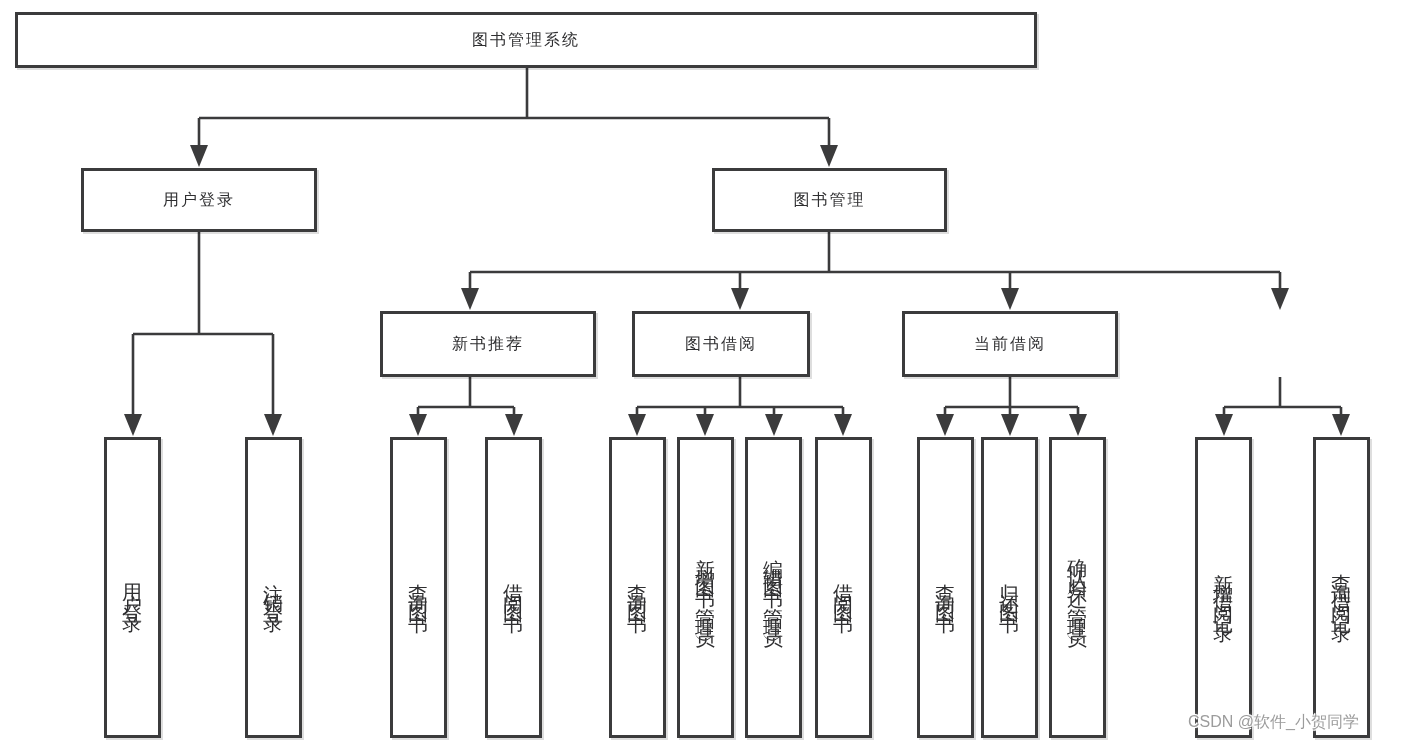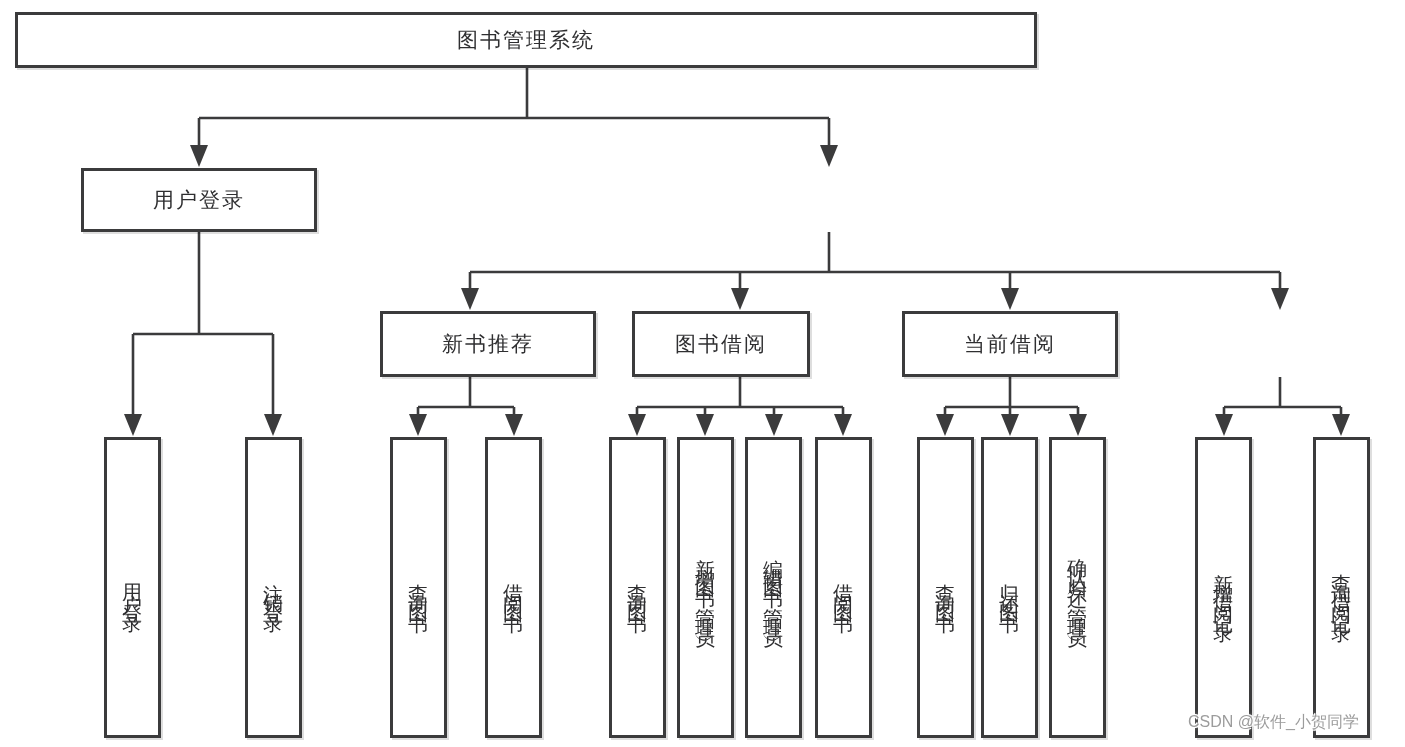--- a/index.html
+++ b/index.html
@@ -37,21 +37,21 @@
   .box {
     position: absolute;
     box-sizing: border-box;
     background: var(--boxbg);
     border: 3px solid var(--line);
     box-shadow: 2px 2px 0 rgba(0,0,0,0.13);
     display: flex;
     align-items: center;
     justify-content: center;
     color: var(--text);
-    font-size: 21px;
+    font-size: 16px;
     letter-spacing: 2px;
     white-space: nowrap;
   }
   .lv1 { top: 12px;  height: 56px; }
   .lv2 { top: 168px; height: 64px; }
   .lv3 { top: 311px; height: 66px; }
   .vbox {
     position: absolute;
     top: 437px;
     height: 301px;
@@ -140,20 +140,21 @@
       <line x1="1224" y1="407" x2="1224" y2="418"></line>
         <polygon points="1215,414 1233,414 1224,436"></polygon>
       <line x1="1341" y1="407" x2="1341" y2="418"></line>
         <polygon points="1332,414 1350,414 1341,436"></polygon>
     </g>
   </svg>
 
   <div class="box lv1" style="left:15px; width:1022px;">图书管理系统</div>
 
   <div class="box lv2" style="left:81px; width:236px;">用户登录</div>
+  <div class="box lv2" style="left:712px; width:235px;">图书管理</div>
 
   <div class="box lv3" style="left:380px; width:216px;">新书推荐</div>
   <div class="box lv3" style="left:632px; width:178px;">图书借阅</div>
   <div class="box lv3" style="left:902px; width:216px;">当前借阅</div>
 
   <div class="vbox" style="left:104px;">用户登录</div>
   <div class="vbox" style="left:245px;">注销登录</div>
 
   <div class="vbox" style="left:390px;">查询图书</div>
   <div class="vbox" style="left:485px;">借阅图书</div>

